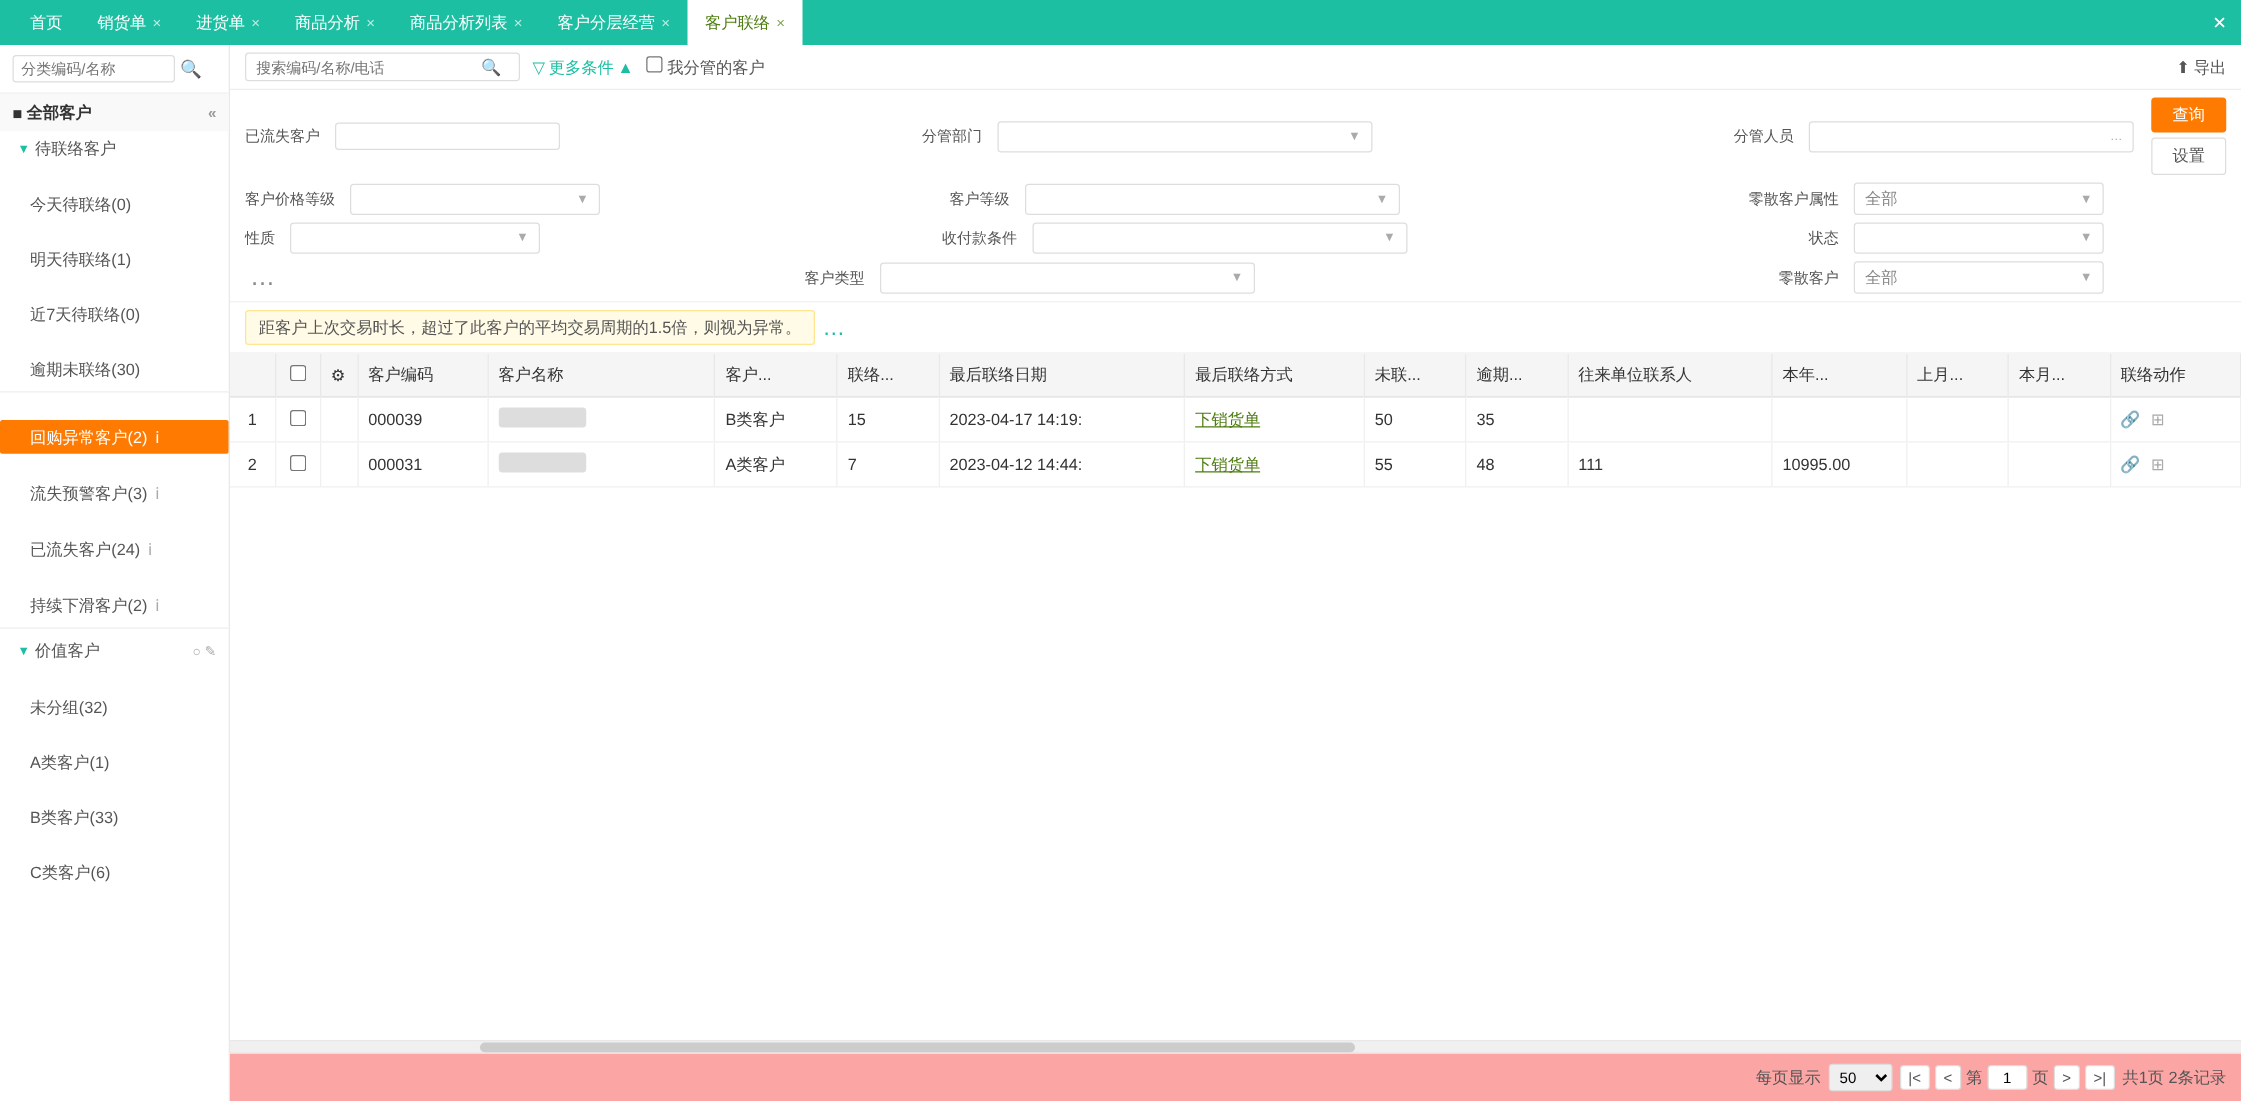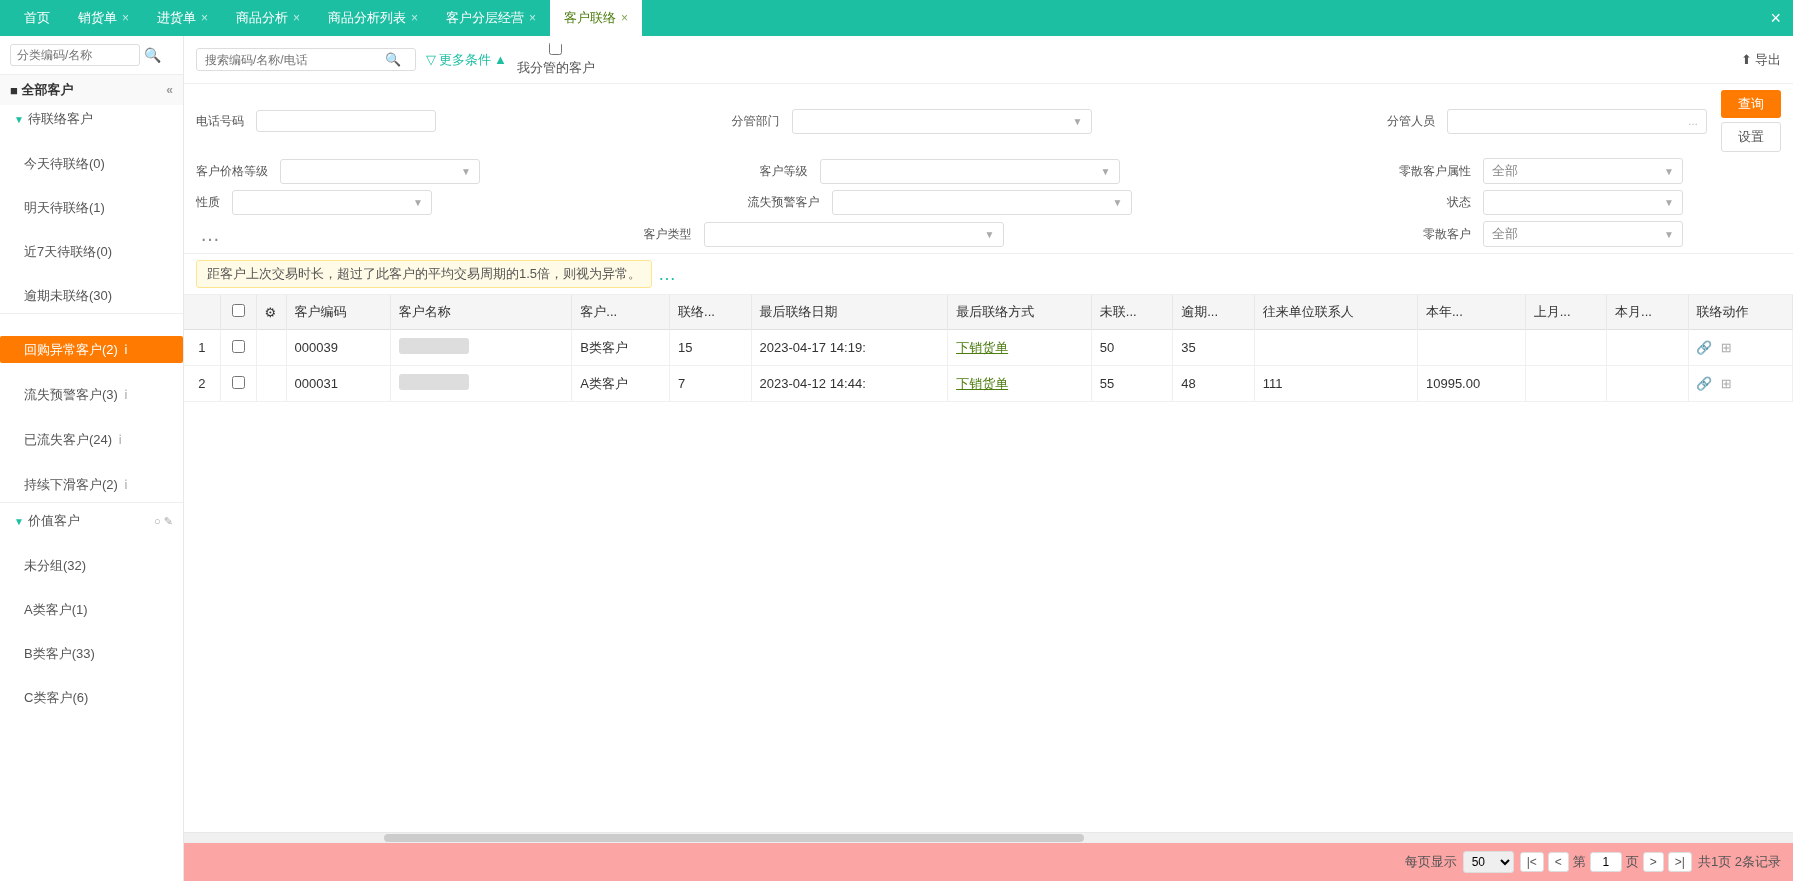--- a/index.html
+++ b/index.html
@@ -166,25 +166,24 @@
     .filter-bar .more-conditions {
       display: flex;
       align-items: center;
       color: #1dbfa3;
       cursor: pointer;
       font-size: 12px;
       gap: 3px;
     }
     .filter-bar .my-customers {
       display: flex;
-      align-items: center;
+      align-items: flex-start;
       gap: 4px;
       font-size: 12px;
       color: #555;
-      flex-direction: column;
     }
     .filter-bar .export-btn {
       margin-left: auto;
       display: flex;
       align-items: center;
       color: #555;
       font-size: 12px;
       cursor: pointer;
       gap: 3px;
     }
@@ -507,21 +506,21 @@
       </div>
       <div class="export-btn" style="margin-left:auto;">
         <span>⬆</span>
         <span>导出</span>
       </div>
     </div>
 
     <div class="adv-filter">
 
       <div class="adv-filter-row">
-        <span class="filter-field-label">电话号码</span>
+        <span class="filter-field-label">已流失客户</span>
         <input type="text" style="border: 1px solid rgb(221, 221, 221); border-radius: 3px; padding: 3px 8px; font-size: 12px; width: 180px; outline: none;">
         <div style="flex:1"></div>
         <span class="filter-field-label">分管部门</span>
         <div class="filter-field" style="width:300px;">
           <span style="color:#ccc;font-size:12px;">　</span>
           <span class="arrow">▼</span>
         </div>
         <div style="flex:1"></div>
         <span class="filter-field-label">分管人员</span>
         <div class="filter-field" style="width:260px;">
@@ -555,21 +554,21 @@
         <div style="width:90px;"></div>
       </div>
 
       <div class="adv-filter-row">
         <span class="filter-field-label">性质</span>
         <div class="filter-field" style="width:200px;">
           <span style="color:#ccc;font-size:12px;">　</span>
           <span class="arrow">▼</span>
         </div>
         <div style="flex:1"></div>
-        <span class="filter-field-label">流失预警客户</span>
+        <span class="filter-field-label">收付款条件</span>
         <div class="filter-field" style="width:300px;">
           <span style="color:#ccc;font-size:12px;">　</span>
           <span class="arrow">▼</span>
         </div>
         <div style="flex:1"></div>
         <span class="filter-field-label">状态</span>
         <div class="filter-field" style="width:200px;">
           <span style="color:#ccc;font-size:12px;">　</span>
           <span class="arrow">▼</span>
         </div>

